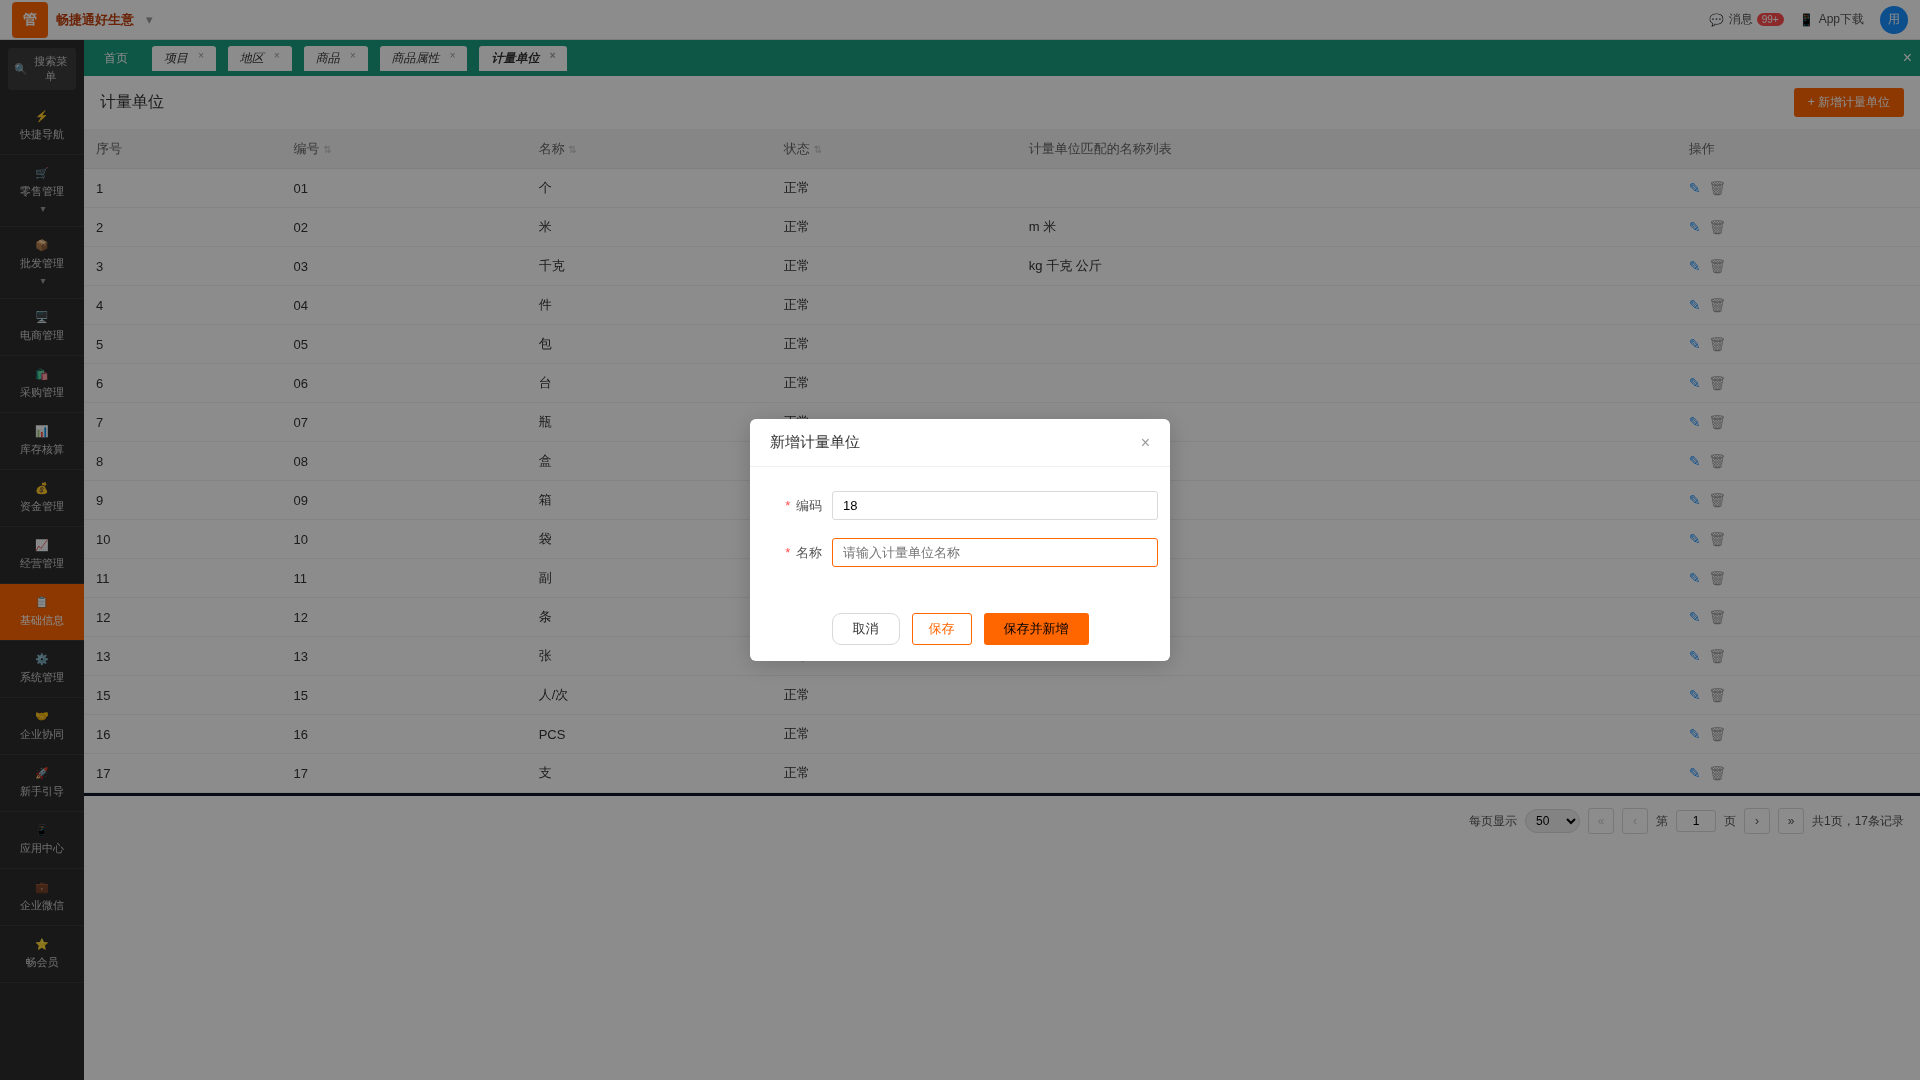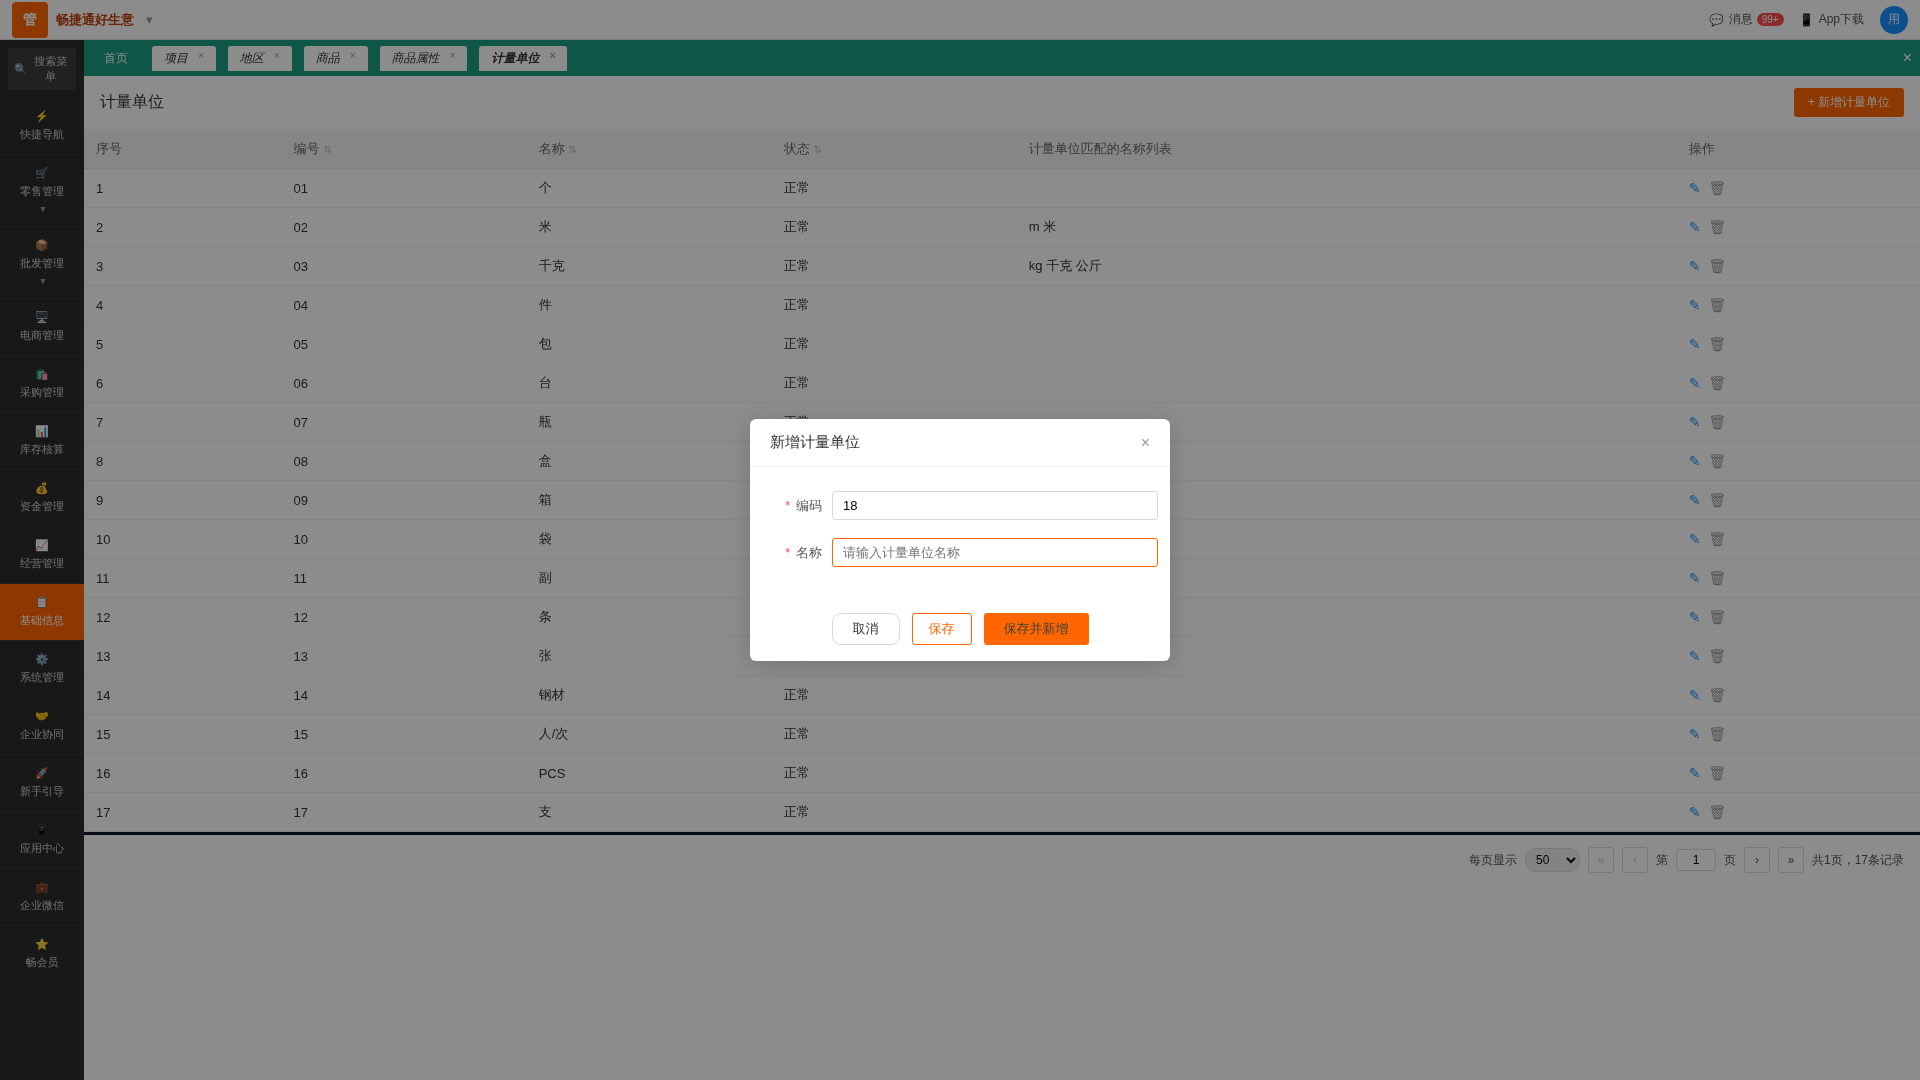--- a/index.html
+++ b/index.html
@@ -66,21 +66,21 @@
     .modal-close { color: #999; cursor: pointer; font-size: 16px; border: none; background: none; }
     .modal-body { padding: 24px 12px 16px; }
     .form-row { display: flex; align-items: center; margin-bottom: 18px; }
     .form-label { width: 60px; text-align: right; color: #555; font-size: 13px; margin-right: 10px; }
     .form-label .required { color: #ff4d4f; margin-right: 2px; }
     .form-input { flex: 1; padding: 6px 10px; border: 1px solid #d9d9d9; border-radius: 3px; font-size: 13px; outline: none; }
     .form-input.focused { border-color: #ff6600; }
     .modal-footer { padding: 12px 20px 16px; display: flex; justify-content: center; gap: 12px; }
     .btn-cancel { padding: 6px 20px; border: 1px solid #d9d9d9; background: #fff; border-radius: 9px; cursor: pointer; font-size: 13px; color: #333; }
     .btn-save { padding: 6px 16px; border: 1px solid #ff6600; background: #fff; border-radius: 3px; cursor: pointer; font-size: 13px; color: #ff6600; }
-    .btn-save-new { padding: 6px 20px; border: none; background: #ff6600; border-radius: 3px; cursor: pointer; font-size: 13px; color: #404040; }
+    .btn-save-new { padding: 6px 20px; border: none; background: #ff6600; border-radius: 3px; cursor: pointer; font-size: 13px; color: #000000; }
 
     
     .close-x { font-size: 11px; color: #999; cursor: pointer; margin-left: 4px; }
   </style>
 </head>
 <body>
 
 <div class="app-container">
 
   <div class="top-bar">
@@ -396,33 +396,20 @@
       <td><span class="status-normal">正常</span></td>
       <td></td>
       <td>
         <div class="action-btns">
           <span class="action-edit" title="编辑">✎</span>
           <span class="action-delete" title="删除">🗑</span>
         </div>
       </td>
     </tr>
                 <tr>
-      <td>14</td>
-      <td>14</td>
-      <td>钢材</td>
-      <td><span class="status-normal">正常</span></td>
-      <td></td>
-      <td>
-        <div class="action-btns">
-          <span class="action-edit" title="编辑">✎</span>
-          <span class="action-delete" title="删除">🗑</span>
-        </div>
-      </td>
-    </tr>
-                <tr>
       <td>15</td>
       <td>15</td>
       <td>人/次</td>
       <td><span class="status-normal">正常</span></td>
       <td></td>
       <td>
         <div class="action-btns">
           <span class="action-edit" title="编辑">✎</span>
           <span class="action-delete" title="删除">🗑</span>
         </div>

